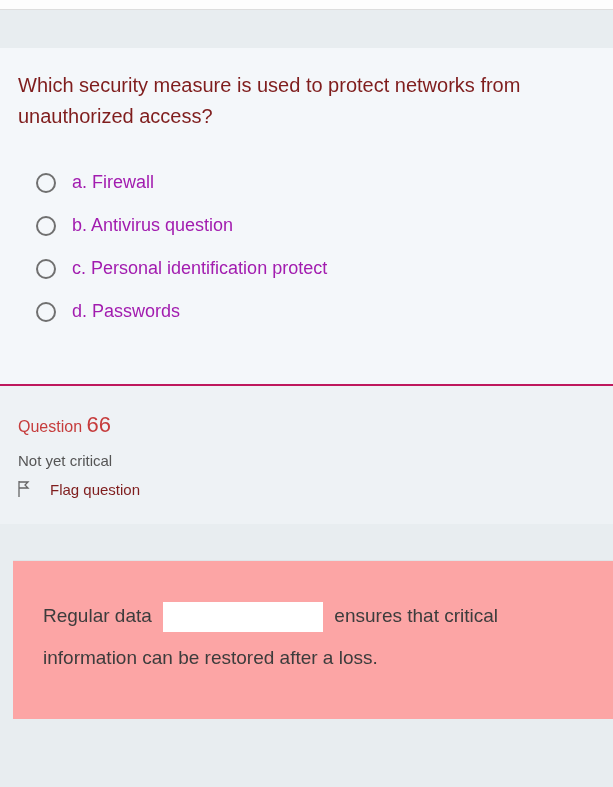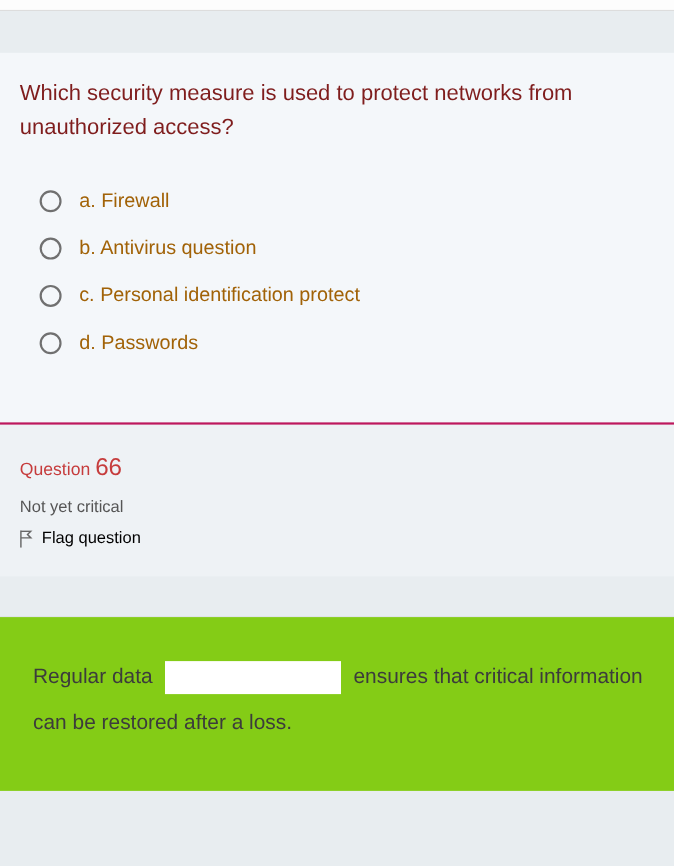--- a/index.html
+++ b/index.html
@@ -36,59 +36,60 @@
     cursor: pointer;
   }
   .radio {
     width: 20px; height: 20px;
     border: 2px solid #707070;
     border-radius: 50%;
     flex-shrink: 0;
   }
   .option-label {
     font-size: 18px;
-    color: #a16207;
+    color: #a21caf;
   }
   .meta-block {
     background: #eef2f5;
     padding: 26px 18px 26px 18px;
     border-top: 2px solid #be185d;
   }
   .qnum {
     color: #c63c3c;
     font-size: 16px;
     margin-bottom: 14px;
   }
   .qnum .num { font-size: 22px; font-weight: 500; }
   .meta-line {
     font-size: 15px;
     color: #555;
     margin-bottom: 12px;
   }
   .flag-line {
     display: flex;
-    align-items: flex-end;
-    gap: 8px;
+    align-items: flex-start;
+    gap: 20px;
     font-size: 15px;
-    color: #000000;
+    color: #7f1d1d;
     cursor: pointer;
   }
   .flag-icon {
     width: 12px; height: 16px;
     position: relative;
   }
   .flag-icon svg { display: block; }
   .fill-question {
-    background: #84cc16;
+    background: #fca5a5;
     padding: 34px 24px 40px 30px;
     font-size: 19px;
     line-height: 2.2;
     color: #3c3c3c;
     border-top: 1px solid #e0e4e7;
     margin-top: 36px;
+    margin-left: 13px;
   }
   .blank {
     display: inline-block;
     width: 160px;
     height: 30px;
     background: #ffffff;
     vertical-align: middle;
     margin: 0 6px;
     border: none;
     font-size: 18px;

